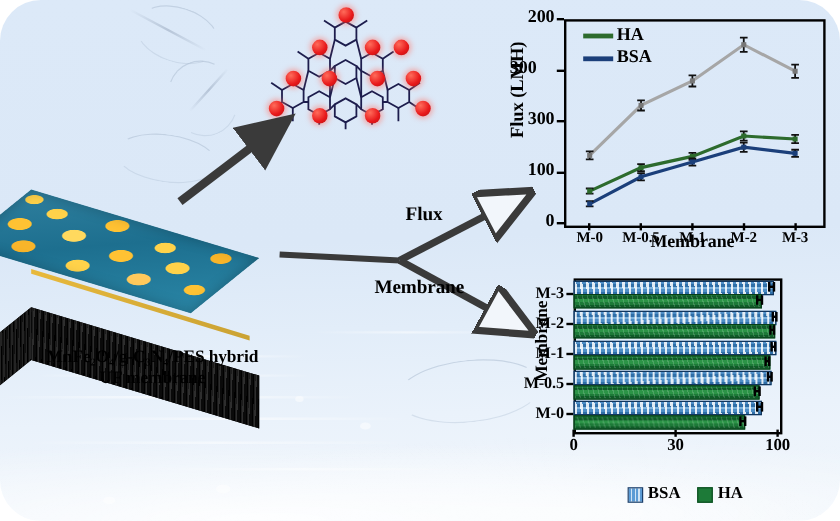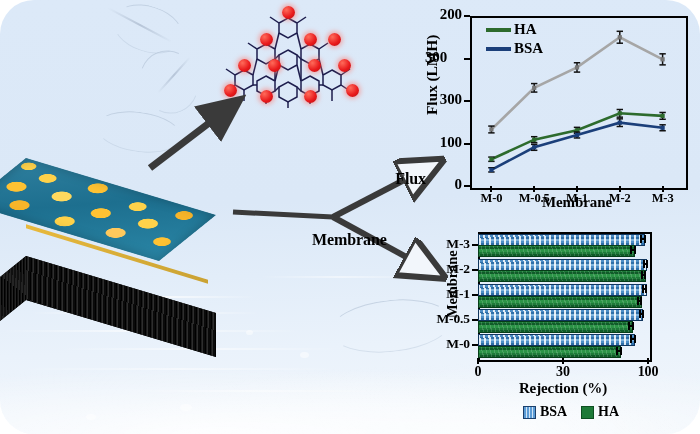--- a/index.html
+++ b/index.html
@@ -133,20 +133,24 @@
   <div class="splash" style="left:180px;top:404px;width:12px;height:7px;"></div>
   <div class="splash" style="left:86px;top:414px;width:10px;height:6px;"></div>
 
   <div class="slab">
     <div class="slab-front"></div>
     <div class="slab-side"></div>
     <div class="slab-edge"></div>
     <div class="slab-top"></div>
   </div>
 
+  <div class="lbl" style="left:2px;top:290px;width:250px;font-size:14.5px;">
+    <span>MnFe₂O₄/g-C₃N₄/PES hybrid</span><br>
+    <span>UF membrane</span>
+  </div>
 
   <div class="mol">
     <svg width="182" height="104" viewBox="0 0 182 104">
       <g stroke="#1d1d4d" stroke-width="1.5" fill="none">
 
         <polygon points="84,14 93,19 93,29 84,34 75,29 75,19"></polygon>
 
         <polygon points="62,40 71,45 71,55 62,60 53,55 53,45"></polygon>
         <polygon points="106,40 115,45 115,55 106,60 97,55 97,45"></polygon>
         <polygon points="84,46 93,51 93,61 84,66 75,61 75,51"></polygon>
@@ -222,21 +226,21 @@
 
     <g>
       <path d="M333,217 L408,178" stroke="#3a3a3a" stroke-width="6" fill="none" marker-end="url(#ahw)"></path>
     </g>
 
     <g>
       <path d="M333,217 L410,259" stroke="#3a3a3a" stroke-width="6" fill="none" marker-end="url(#ahw)"></path>
     </g>
   </svg>
 
-  <div class="lbl" style="left:356px;top:170px;width:70px;font-size:16px;text-align:right;">Flux</div>
+  <div class="lbl" style="left:338px;top:170px;width:70px;font-size:16px;text-align:left;">Flux</div>
   <div class="lbl" style="left:312px;top:231px;width:110px;font-size:16px;text-align:left;">Membrane</div>
 
   <div id="flux" class="chart">
     <div class="plotbox"></div>
     <div class="ylabel-flux lbl" style="position:absolute;">Flux (LMH)</div>
     <div class="xlabel-flux lbl" style="position:absolute;">Membrane</div>
     <div id="flux-yticks">
         <div class="ytick lbl" style="position: absolute; left: 14px; width: 44px; top: 172px; text-align: right;">0</div>
         <div style="position: absolute; left: 60px; top: 181px; width: 6px; height: 2px; background: rgb(0, 0, 0);"></div>
         <div class="ytick lbl" style="position: absolute; left: 14px; width: 44px; top: 129.5px; text-align: right;">100</div>
@@ -339,21 +343,20 @@
         <div class="lg-row">
           <span class="lg-line" style="background: rgb(27, 63, 122);"></span>
           <span class="lg-txt">BSA</span>
         </div>
       </div>
   </div>
 
   <div id="rej" class="chart">
     <div class="plotbox"></div>
     <div class="ylabel-rej lbl" style="position:absolute;">Membrane</div>
-    <div class="xlabel-rej lbl" style="position:absolute;">Rejection (%)</div>
     <div id="rej-yticks">
         <div class="lbl" style="position: absolute; left: 14px; width: 52px; text-align: right; top: 112.4px; font-size: 13.5px;">M-0</div>
         <div style="position: absolute; left: 68px; top: 120.4px; width: 6px; height: 2px; background: rgb(0, 0, 0);"></div>
         <div class="lbl" style="position: absolute; left: 14px; width: 52px; text-align: right; top: 87.2px; font-size: 13.5px;">M-0.5</div>
         <div style="position: absolute; left: 68px; top: 95.2px; width: 6px; height: 2px; background: rgb(0, 0, 0);"></div>
         <div class="lbl" style="position: absolute; left: 14px; width: 52px; text-align: right; top: 62px; font-size: 13.5px;">M-1</div>
         <div style="position: absolute; left: 68px; top: 70px; width: 6px; height: 2px; background: rgb(0, 0, 0);"></div>
         <div class="lbl" style="position: absolute; left: 14px; width: 52px; text-align: right; top: 36.8px; font-size: 13.5px;">M-2</div>
         <div style="position: absolute; left: 68px; top: 44.8px; width: 6px; height: 2px; background: rgb(0, 0, 0);"></div>
         <div class="lbl" style="position: absolute; left: 14px; width: 52px; text-align: right; top: 11.6px; font-size: 13.5px;">M-3</div>

